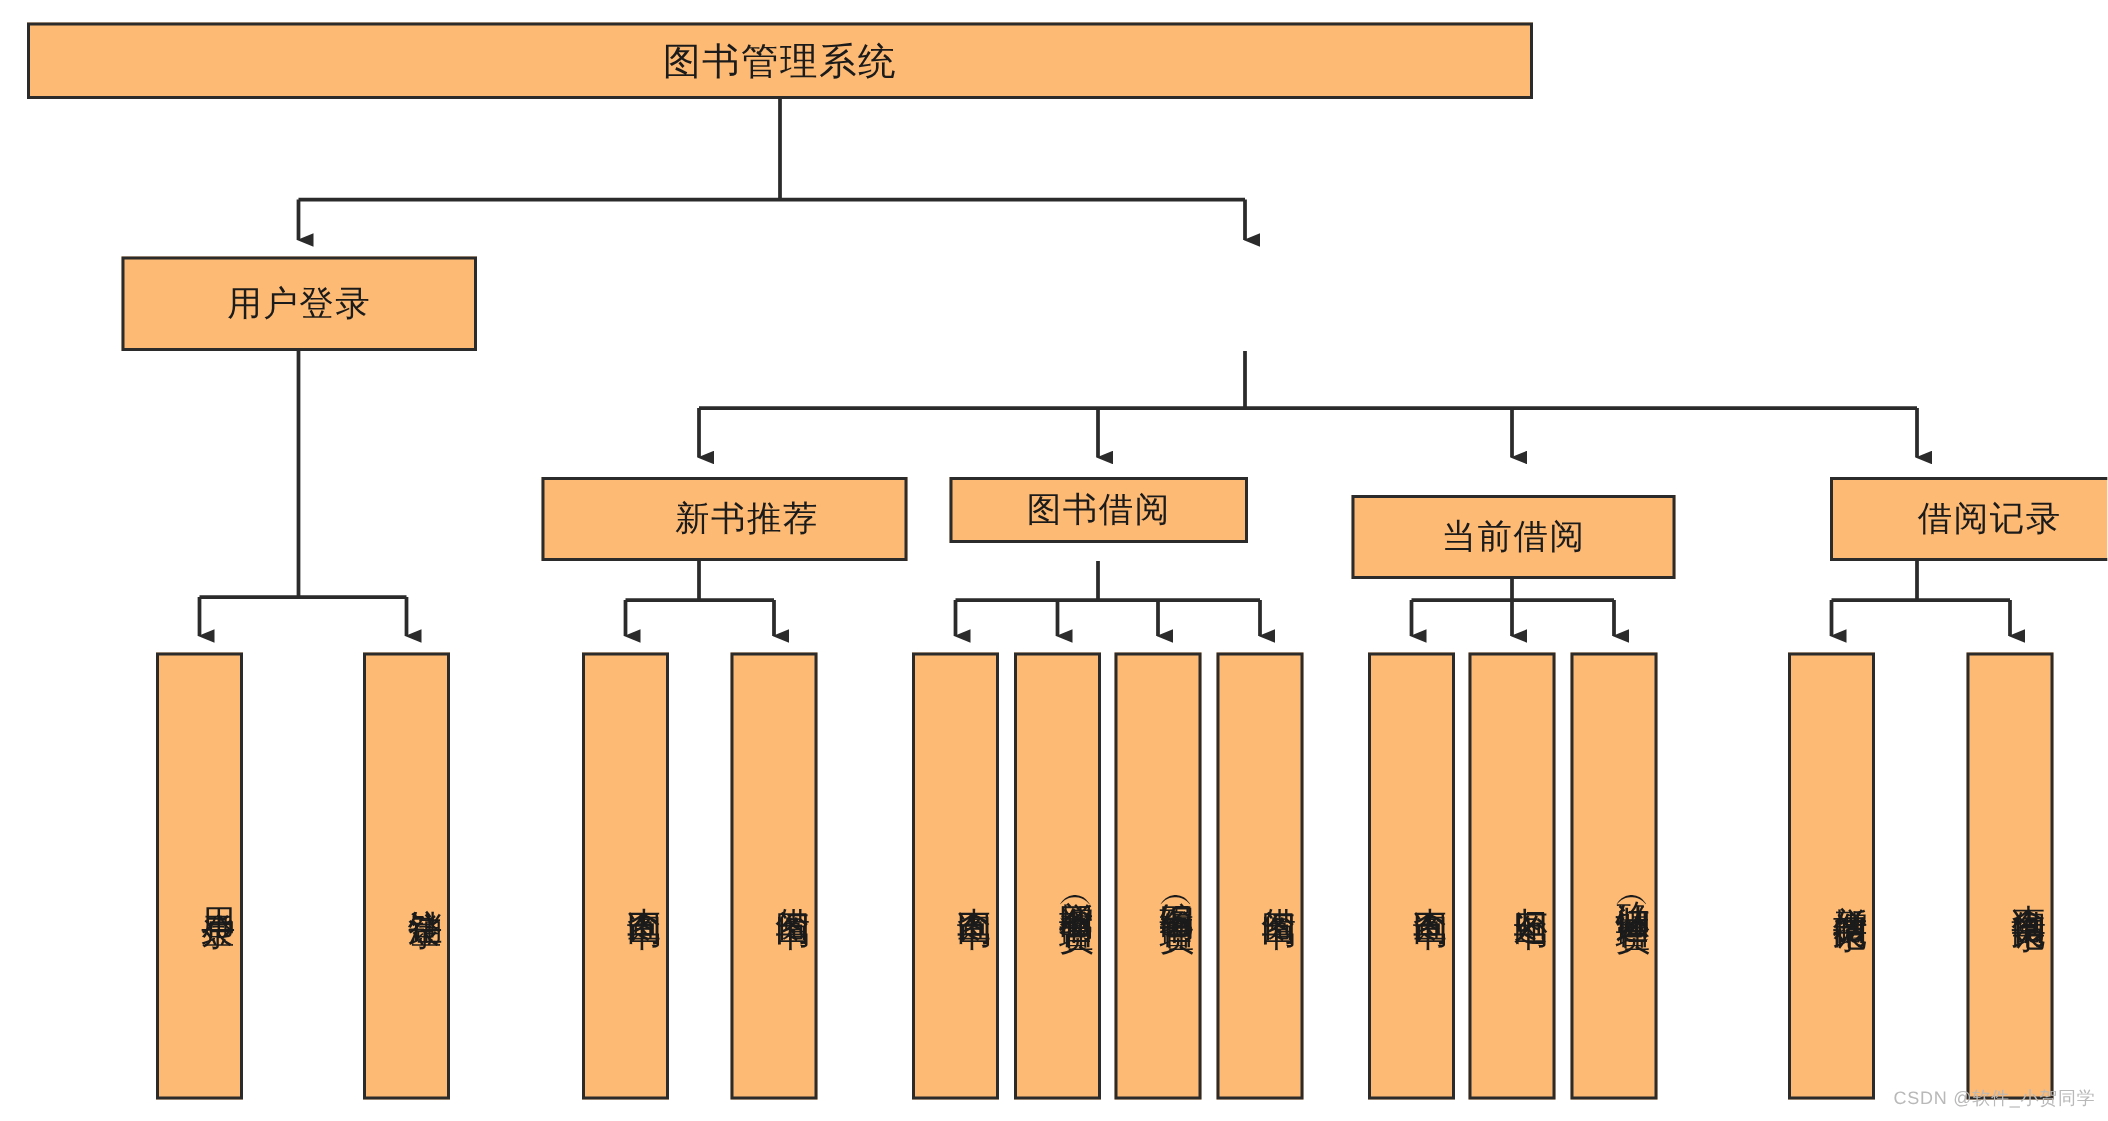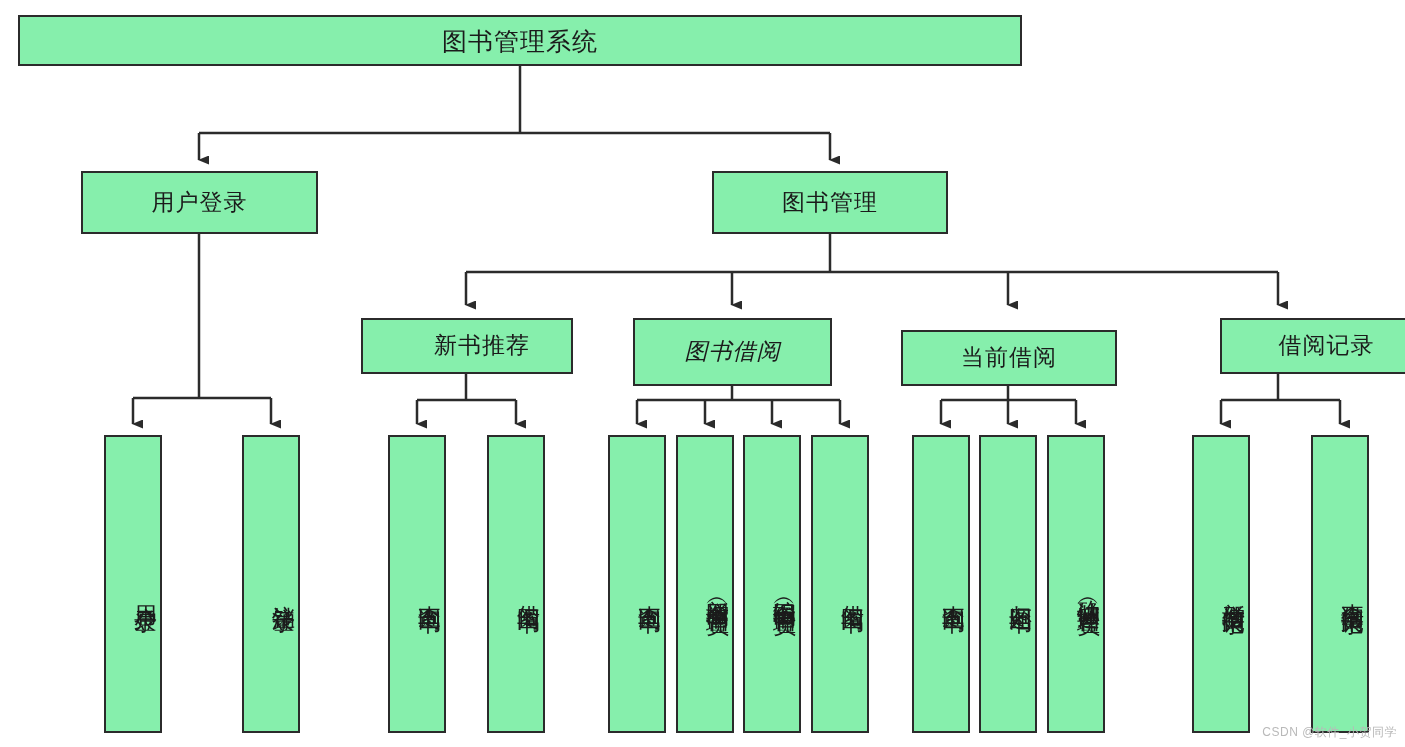--- a/index.html
+++ b/index.html
@@ -14,21 +14,21 @@
     position: relative;
     width: 1405px;
     height: 747px;
     background: #ffffff;
     overflow: hidden;
   }
   .node {
     position: absolute;
     box-sizing: border-box;
     border: 2.5px solid #2b2b2b;
-    background: #86efac;
+    background: #fdba74;
     display: flex;
     align-items: center;
     justify-content: center;
     color: #1b1b1b;
   }
   .node.horiz {
     font-size: 23px;
     letter-spacing: 1px;
     line-height: 1.2;
   }
@@ -123,28 +123,25 @@
     </g>
   </svg>
 
   <div class="node horiz root" style="left:18px; top:15px; width:1004px; height:51px;">
     <span>图书管理系统</span>
   </div>
 
   <div class="node horiz" style="left:81px; top:171px; width:237px; height:63px;">
     <span>用户登录</span>
   </div>
-  <div class="node horiz" style="left:712px; top:171px; width:236px; height:63px;">
-    <span>图书管理</span>
-  </div>
 
-  <div class="node horiz" style="left:361px; top:318px; width:212px; height:56px;padding-left:30px;">
+  <div class="node horiz" style="left:361px; top:318px; width:244px; height:56px;padding-left:30px;">
     <span>新书推荐</span>
   </div>
-  <div class="node horiz" style="left:633px; top:318px; width:199px; height:68px;font-style:italic;">
+  <div class="node horiz" style="left:633px; top:318px; width:199px; height:44px;">
     <span>图书借阅</span>
   </div>
   <div class="node horiz" style="left:901px; top:318px; width:216px; height:56px;margin-top:12px;">
     <span>当前借阅</span>
   </div>
   <div class="node horiz" style="left:1172px; top:318px; width:213px; height:56px;margin-left:48px;">
     <span>借阅记录</span>
   </div>
 
   <div class="node vert" style="left:104px; top:435px; width:58px; height:298px;">

